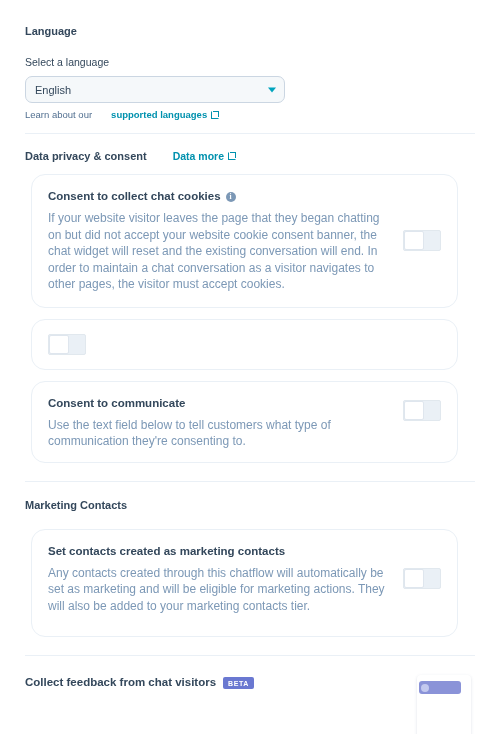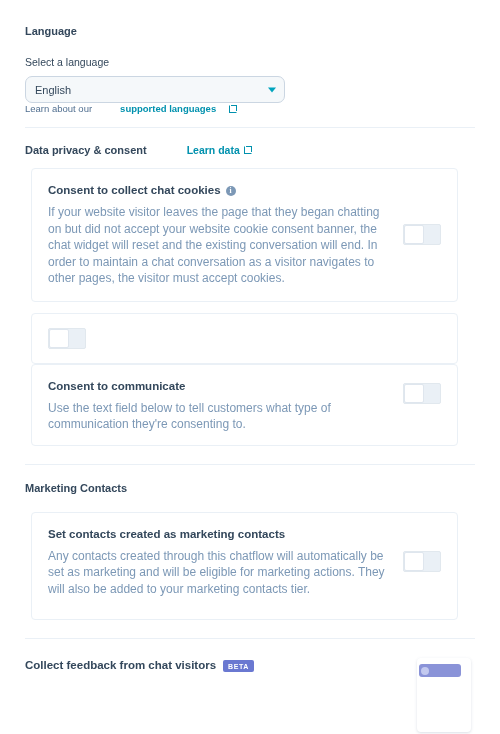--- a/index.html
+++ b/index.html
@@ -69,26 +69,27 @@
     right: 9px;
     top: 50%;
     transform: translateY(-50%);
     width: 0; height: 0;
     border-left: 4.5px solid transparent;
     border-right: 4.5px solid transparent;
     border-top: 5px solid #00a4bd;
     pointer-events: none;
   }
   .helper {
+    margin-top: 6px;
     font-size: 9.5px;
     color: #516f90;
     line-height: 12px;
     display: flex;
     align-items: center;
-    gap: 12px;
+    gap: 3px;
   }
   .link {
     color: #0091ae;
     font-weight: 700;
     text-decoration: none;
     cursor: pointer;
     padding-left: 16px;
   }
 
   .ext-icon {
@@ -120,21 +121,21 @@
   .divider {
     height: 1px;
     background: #eaf0f6;
     width: 450px;
     margin-left: -0px;
   }
 
   
   .card {
     border: 1px solid #eaf0f6;
-    border-radius: 4px;
+    border-radius: 14px;
     background: #ffffff;
     padding: 14px 16px 14px 16px;
     display: flex;
     align-items: flex-start;
     gap: 16px;
     width: 427px;
     margin-left: 6px;
   }
   .card-body { flex: 1 1 auto; min-width: 0; }
   .card-title {
@@ -263,24 +264,24 @@
   </div>
 
   <div class="helper">
     <span>Learn about our</span>
     <a class="link">supported languages</a>
     <span class="ext-icon" style="color:#0091ae"></span>
   </div>
 
   <div class="divider" style="margin-top:12px"></div>
 
-  <div style="display:flex;align-items:center;gap:24px;margin-top:15px">
+  <div style="display:flex;align-items:center;gap:10px;margin-top:15px">
     <span class="section-label">Data privacy &amp; consent</span>
     <span style="display:flex;align-items:center;gap:3px;font-size:10.5px">
-      <a class="link">Learn data</a>
+      <a class="link">Data more</a>
       <span class="ext-icon" style="color:#0091ae"></span>
     </span>
   </div>
 
   <div class="card" style="margin-top:11px">
     <div class="card-body">
       <div class="card-title">
         <span>Consent to collect chat cookies</span>
         <span class="info-icon">i</span>
       </div>
@@ -290,21 +291,21 @@
       <span class="knob"></span>
     </div>
   </div>
 
   <div class="card" style="margin-top:11px">
     <div class="toggle">
       <span class="knob"></span>
     </div>
   </div>
 
-  <div class="card" style="padding-bottom:12px">
+  <div class="card" style="margin-top:11px;padding-bottom:12px">
     <div class="card-body">
       <div class="card-title">
         <span>Consent to communicate</span>
       </div>
       <div class="card-desc">Use the text field below to tell customers what type of communication they're consenting to.</div>
     </div>
     <div class="toggle" style="align-self:flex-start;margin-top:4px">
       <span class="knob"></span>
     </div>
   </div>

